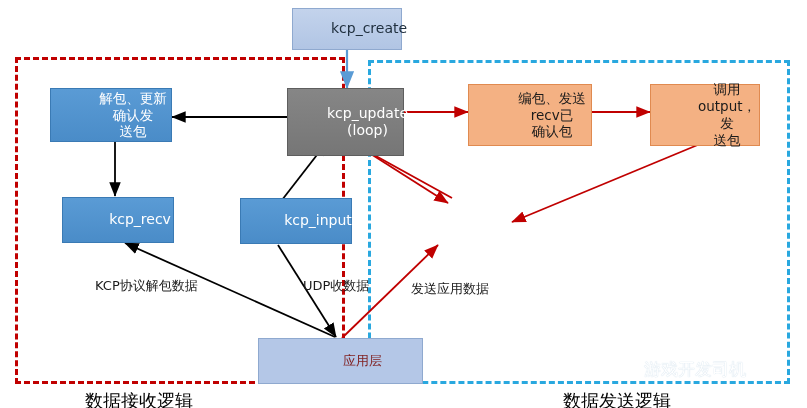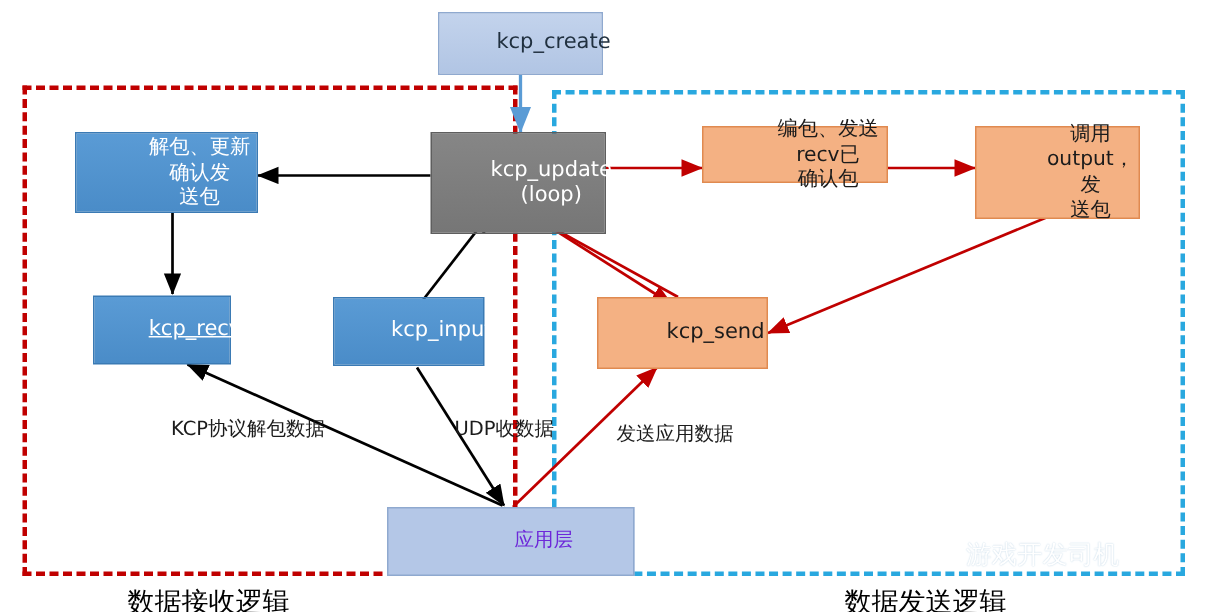--- a/index.html
+++ b/index.html
@@ -44,21 +44,21 @@
   }
   .box-orange{
     background:#f4b183;
     border:1px solid #e08a50;
     color:#1b1b1b;
     font-size:13.5px;
   }
   .box-app{
     background:#b4c7e7;
     border:1px solid #8fa9cf;
-    color:#6d28d9;
+    color:#7f1d1d;
     font-size:13px;
   }
   .zone{
     position:absolute;
     box-sizing:border-box;
     pointer-events:none;
   }
   .zone-recv{border:3px dashed #c00000;}
   .zone-send{border:3px dashed #29a8df;}
   .edge-label{
@@ -137,35 +137,34 @@
   </svg>
 
   <div class="box box-create" style="left:292px;top:8px;width:110px;height:42px;">kcp_create</div>
 
   <div class="box box-blue box-blue-small" style="left:50px;top:88px;width:122px;height:54px;">解包、更新确认发
 送包</div>
 
   <div class="box box-gray" style="left:287px;top:88px;width:117px;height:68px;">kcp_update
 (loop)</div>
 
-  <div class="box box-orange" style="left:468px;top:84px;width:124px;height:38px;">编包、发送recv已
+  <div class="box box-orange" style="left:468px;top:84px;width:124px;height:62px;">编包、发送recv已
 确认包</div>
 
   <div class="box box-orange" style="left:650px;top:84px;width:110px;height:62px;">调用output，发
 送包</div>
 
-  <div class="box box-blue" style="left:62px;top:197px;width:92px;height:46px;text-decoration:underline;">kcp_recv</div>
+  <div class="box box-blue" style="left:62px;top:197px;width:112px;height:46px;">kcp_recv</div>
 
-  <div class="box box-blue" style="left:222px;top:198px;width:101px;height:46px;">kcp_input</div>
+  <div class="box box-blue" style="left:240px;top:198px;width:112px;height:46px;">kcp_input</div>
 
-  <div class="box box-orange" style="left:398px;top:198px;width:114px;height:48px;font-size:14px;">kcp_send</div>
 
   <div class="box box-app" style="left:258px;top:338px;width:165px;height:46px;">应用层</div>
 
-  <div class="edge-label" style="left:95px;top:277px;margin-left:19px;">KCP协议解包数据</div>
+  <div class="edge-label" style="left:95px;top:277px;">KCP协议解包数据</div>
 
   <div class="edge-label" style="left:303px;top:277px;">UDP收数据</div>
 
   <div class="edge-label" style="left:411px;top:280px;">发送应用数据</div>
 
   <div class="zone-label" style="left:85px;top:353px;">数据接收逻辑</div>
 
   <div class="zone-label" style="left:563px;top:353px;">数据发送逻辑</div>
 
   <div class="watermark" style="left:620px;top:358px;align-items:center;">

